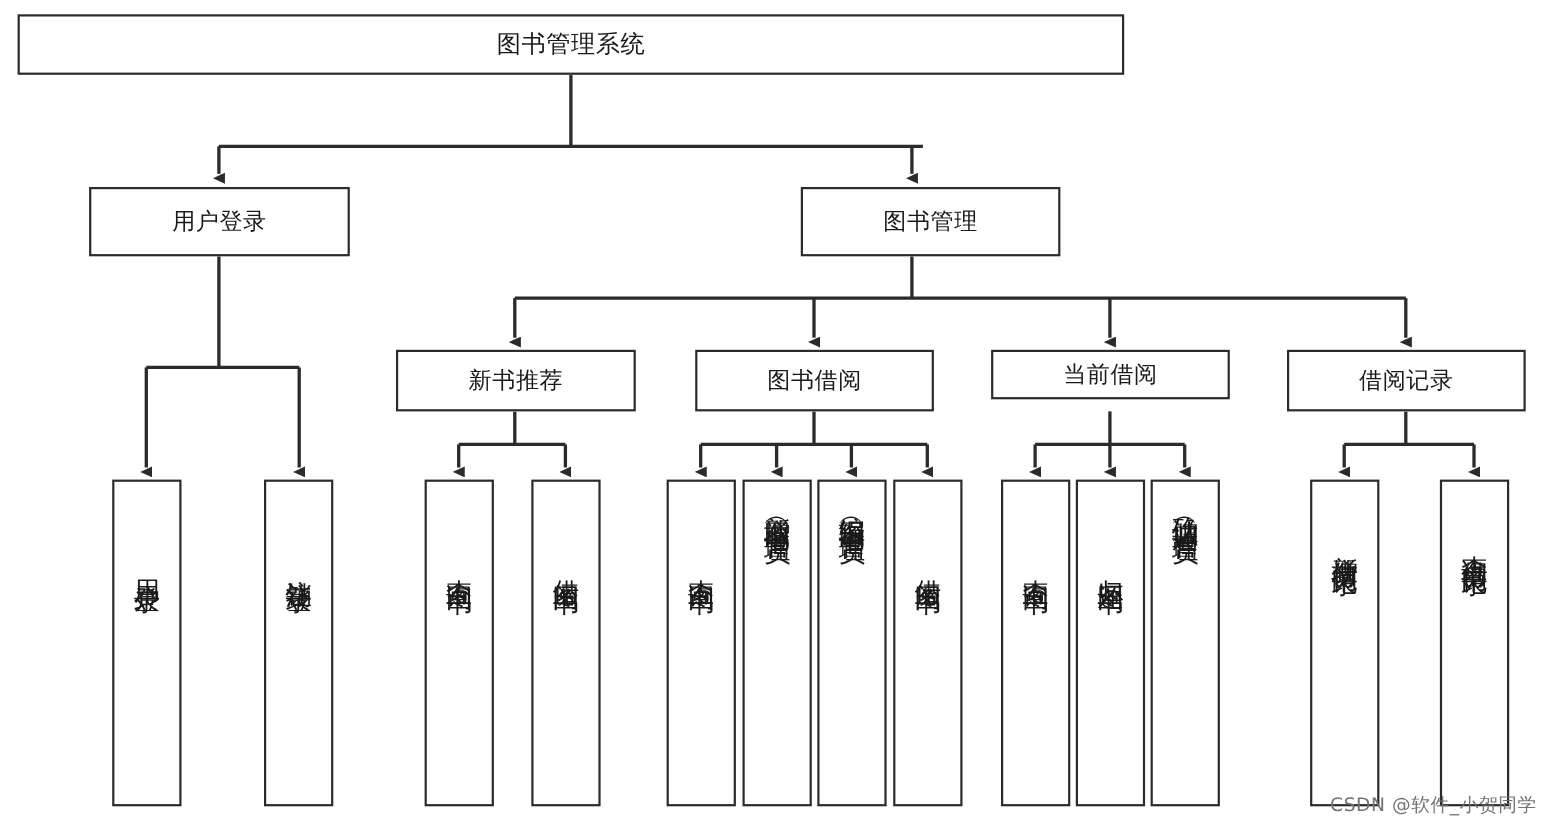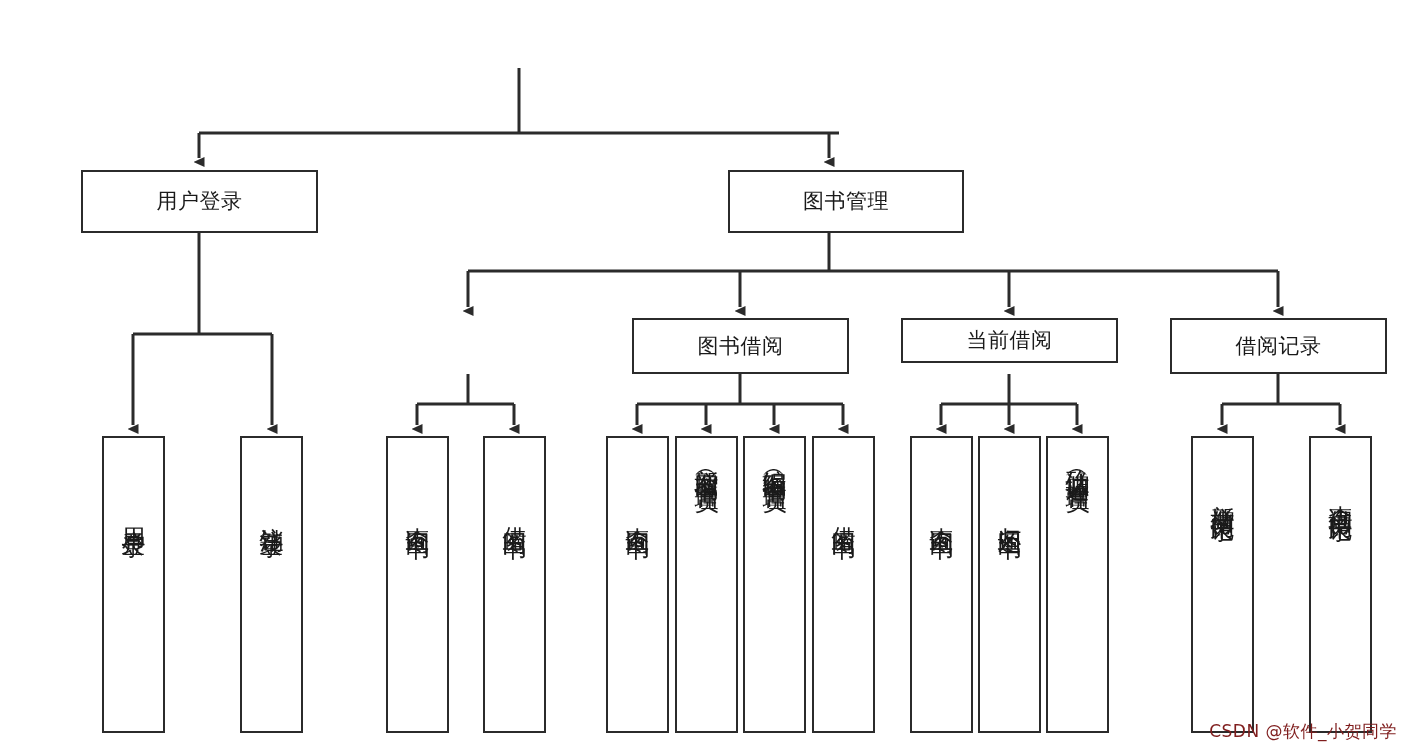--- a/index.html
+++ b/index.html
@@ -70,21 +70,21 @@
     margin-top: 40px;
   }
   .node.vert.top .node-label {
     margin-top: 4px;
   }
   #watermark {
     position: absolute;
     right: 8px;
     bottom: 4px;
     font-size: 17px;
-    color: #7f1d1d;
+    color: #737373;
     letter-spacing: 0.5px;
     white-space: nowrap;
     pointer-events: none;
   }
 </style>
 </head>
 <body>
 
 <div id="diagram-root">
 
@@ -131,28 +131,34 @@
       <path d="M1009,404 L1009,425" marker-end="url(#arrow)"></path>
       <path d="M1077,404 L1077,425" marker-end="url(#arrow)"></path>
 
       <path d="M1278,374 L1278,404"></path>
       <path d="M1222,404 L1340,404"></path>
       <path d="M1222,404 L1222,425" marker-end="url(#arrow)"></path>
       <path d="M1340,404 L1340,425" marker-end="url(#arrow)"></path>
     </g>
   </svg>
 
+  <div class="node horiz root" style="left:16px; top:13px; width:1006px; height:55px;">
+    <span class="node-label">图书管理系统</span>
+  </div>
 
   <div class="node horiz" style="left:81px; top:170px; width:237px; height:63px;">
     <span class="node-label">用户登录</span>
   </div>
   <div class="node horiz" style="left:712px; top:170px; width:236px; height:63px;margin-left:16px;">
     <span class="node-label">图书管理</span>
   </div>
 
+  <div class="node horiz" style="left:360px; top:318px; width:218px; height:56px;">
+    <span class="node-label">新书推荐</span>
+  </div>
   <div class="node horiz" style="left:632px; top:318px; width:217px; height:56px;">
     <span class="node-label">图书借阅</span>
   </div>
   <div class="node horiz" style="left:901px; top:318px; width:217px; height:45px;">
     <span class="node-label">当前借阅</span>
   </div>
   <div class="node horiz" style="left:1170px; top:318px; width:217px; height:56px;">
     <span class="node-label">借阅记录</span>
   </div>
 

